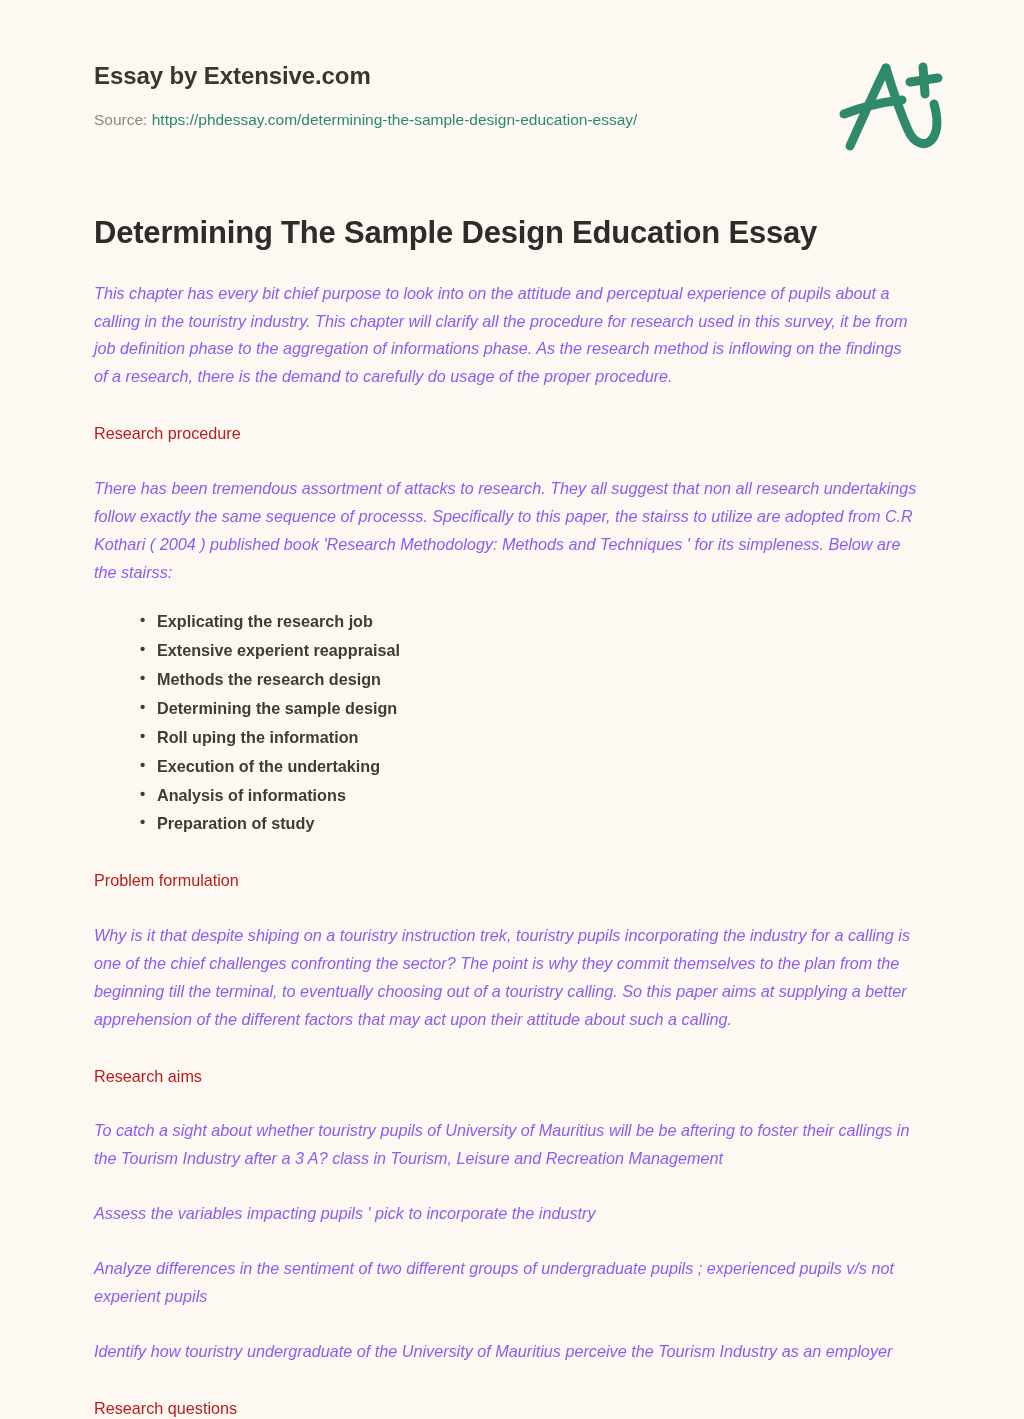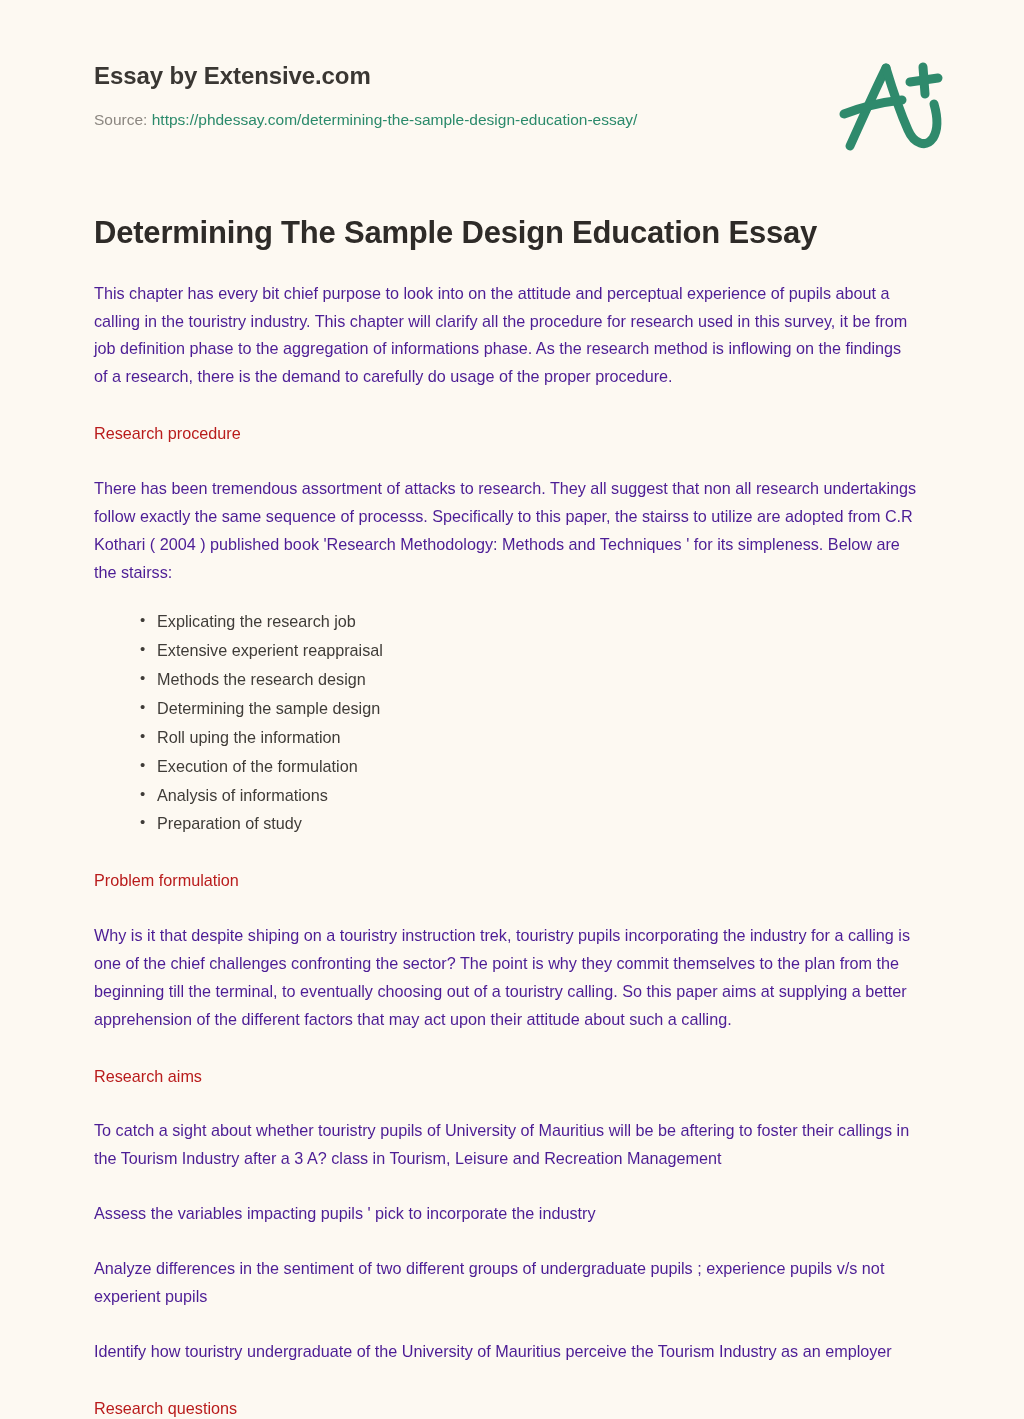--- a/index.html
+++ b/index.html
@@ -68,35 +68,37 @@
     font-size: 31px;
     font-weight: bold;
     color: #2e2b28;
     letter-spacing: -0.2px;
     line-height: 1.25;
     margin: 84px 0 0 0;
   }
   p.para {
     font-size: 16.2px;
     line-height: 1.72;
-    color: #4c1d95;
+    color: #8b5cf6;
     margin: 27px 12px 0 0;
     max-width: 840px;
+    font-style: italic;
   }
   p.heading-para {
     font-size: 16.2px;
     line-height: 1.72;
     color: #b91c1c;
     margin: 29px 0 0 0;
   }
   ul.doc-list {
     margin: 22px 0 0 0;
     padding: 0 0 0 46px;
     list-style: none;
     max-width: 850px;
+    font-weight: bold;
   }
   ul.doc-list li {
     position: relative;
     font-size: 16.2px;
     line-height: 1.72;
     color: #3f3c38;
     margin: 0 0 5px 0;
     padding-left: 17px;
   }
   ul.doc-list li::before {
@@ -142,30 +144,30 @@
     <p class="para first-para">This chapter has every bit chief purpose to look into on the attitude and perceptual experience of pupils about a calling in the touristry industry. This chapter will clarify all the procedure for research used in this survey, it be from job definition phase to the aggregation of informations phase. As the research method is inflowing on the findings of a research, there is the demand to carefully do usage of the proper procedure.</p>
 
     <p class="heading-para">Research procedure</p>
     <p class="para">There has been tremendous assortment of attacks to research. They all suggest that non all research undertakings follow exactly the same sequence of processs. Specifically to this paper, the stairss to utilize are adopted from C.R Kothari ( 2004 ) published book 'Research Methodology: Methods and Techniques ' for its simpleness. Below are the stairss:</p>
     <ul class="doc-list tight">
       <li>Explicating the research job</li>
       <li>Extensive experient reappraisal</li>
       <li>Methods the research design</li>
       <li>Determining the sample design</li>
       <li>Roll uping the information</li>
-      <li>Execution of the formulation</li>
+      <li>Execution of the undertaking</li>
       <li>Analysis of informations</li>
       <li>Preparation of study</li>
     </ul>
 
     <p class="heading-para">Problem formulation</p>
     <p class="para">Why is it that despite shiping on a touristry instruction trek, touristry pupils incorporating the industry for a calling is one of the chief challenges confronting the sector? The point is why they commit themselves to the plan from the beginning till the terminal, to eventually choosing out of a touristry calling. So this paper aims at supplying a better apprehension of the different factors that may act upon their attitude about such a calling.</p>
 
     <p class="heading-para">Research aims</p>
     <p class="para">To catch a sight about whether touristry pupils of University of Mauritius will be be aftering to foster their callings in the Tourism Industry after a 3 A? class in Tourism, Leisure and Recreation Management</p>
     <p class="para">Assess the variables impacting pupils ' pick to incorporate the industry</p>
-    <p class="para">Analyze differences in the sentiment of two different groups of undergraduate pupils ; experience pupils v/s not experient pupils</p>
+    <p class="para">Analyze differences in the sentiment of two different groups of undergraduate pupils ; experienced pupils v/s not experient pupils</p>
     <p class="para">Identify how touristry undergraduate of the University of Mauritius perceive the Tourism Industry as an employer</p>
 
     <p class="heading-para">Research questions</p>
 
   </div>
 </div>
 
 </body></html>

